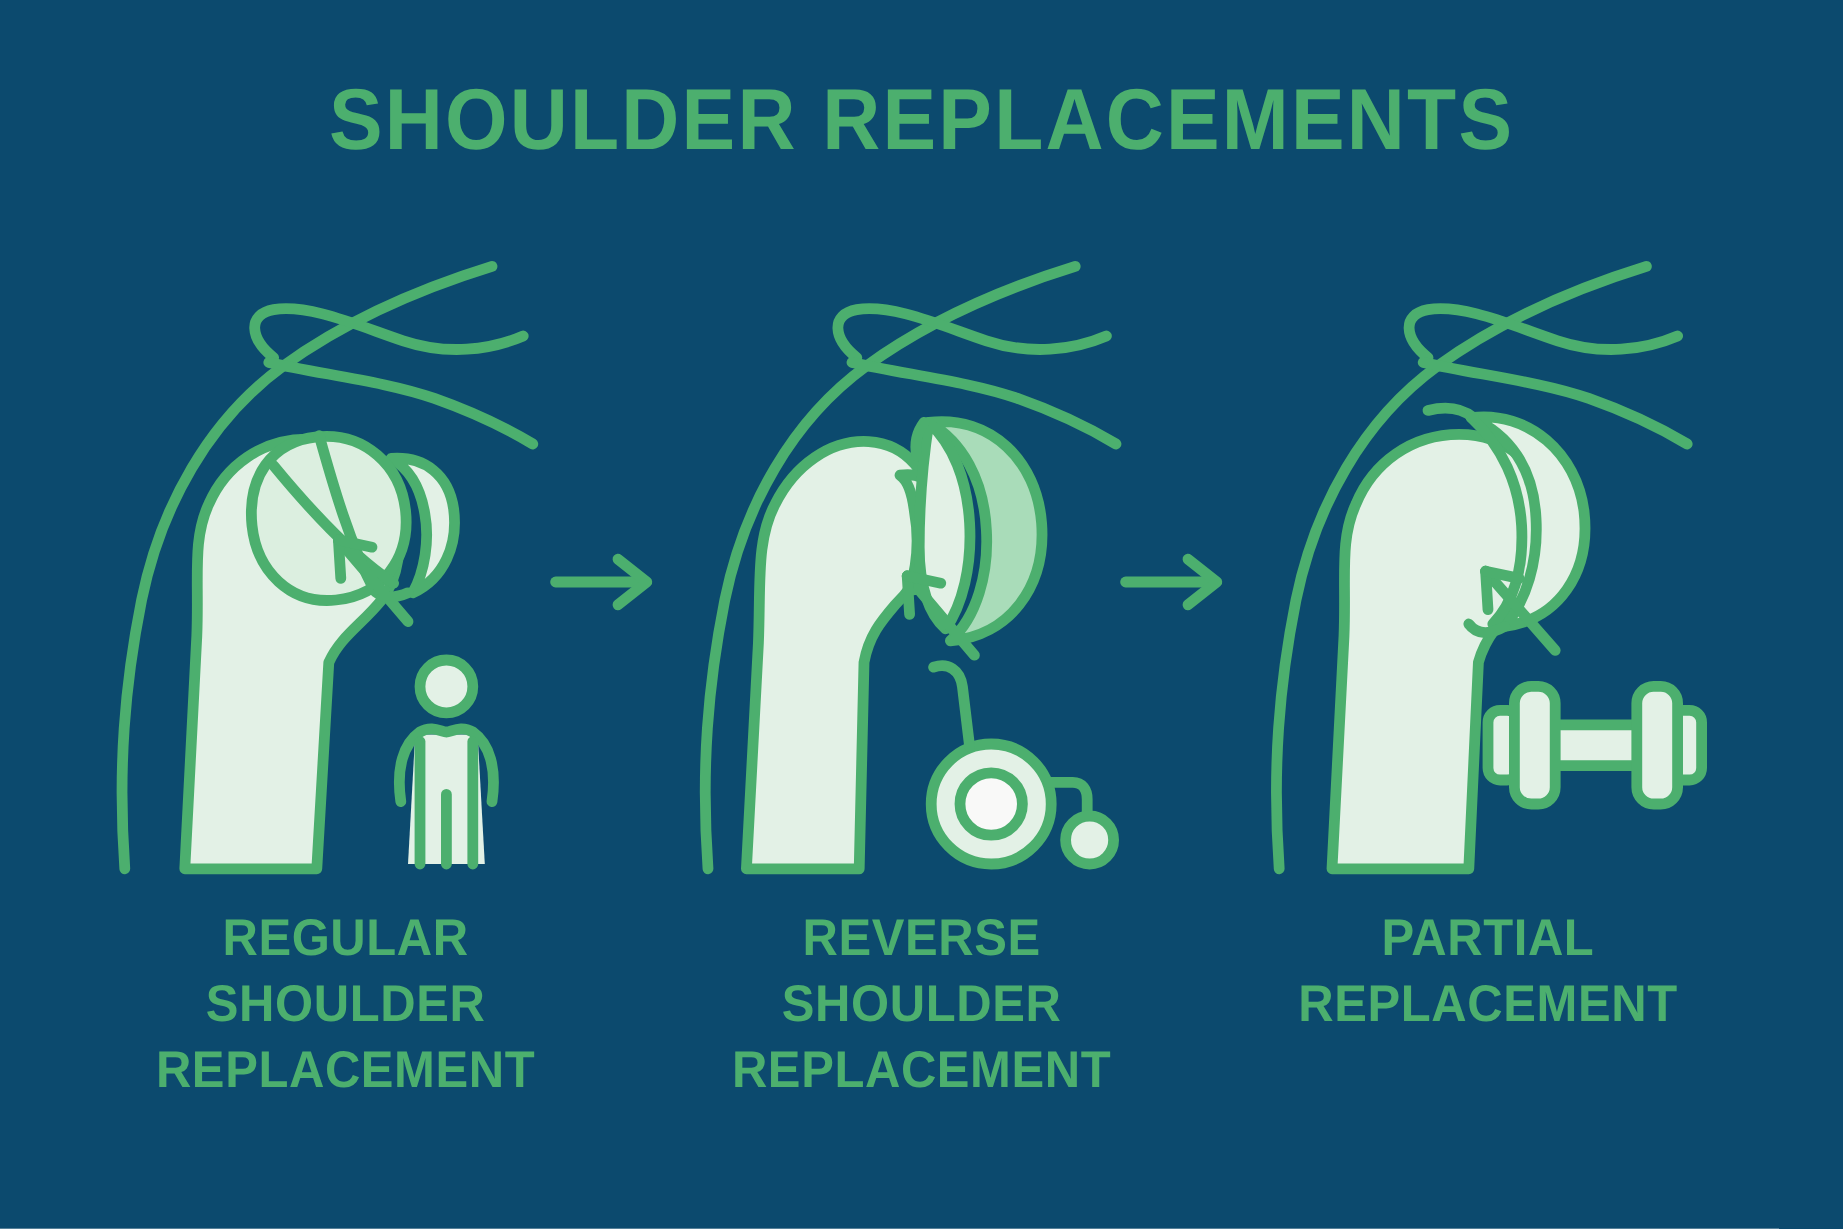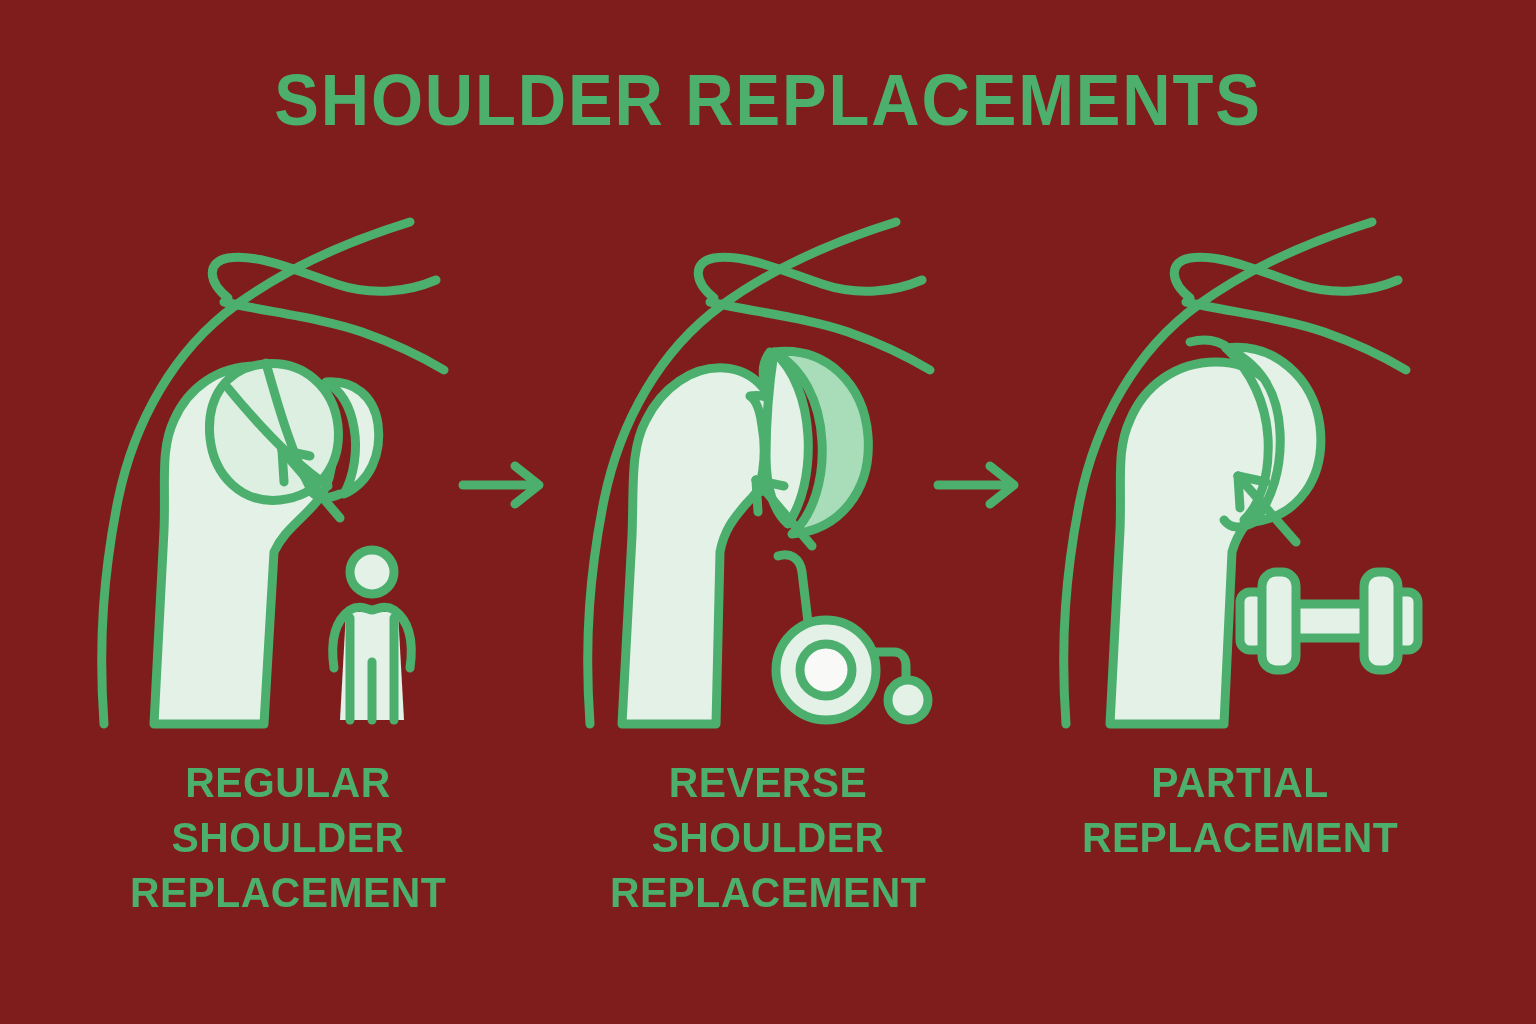--- a/index.html
+++ b/index.html
@@ -11,21 +11,21 @@
     height: 1024px;
     background: #F9F9F8;
     font-family: "Liberation Sans", sans-serif;
     overflow: hidden;
     position: relative;
   }
   #infographic {
     position: relative;
     width: 1536px;
     height: 1024px;
-    background: #7f1d1d;
+    background: #0c4a6e;
   }
   .title {
     position: absolute;
     top: 64px;
     left: 0;
     width: 1536px;
     text-align: center;
     font-family: "Liberation Sans", sans-serif;
     font-weight: bold;
     font-size: 72px;

